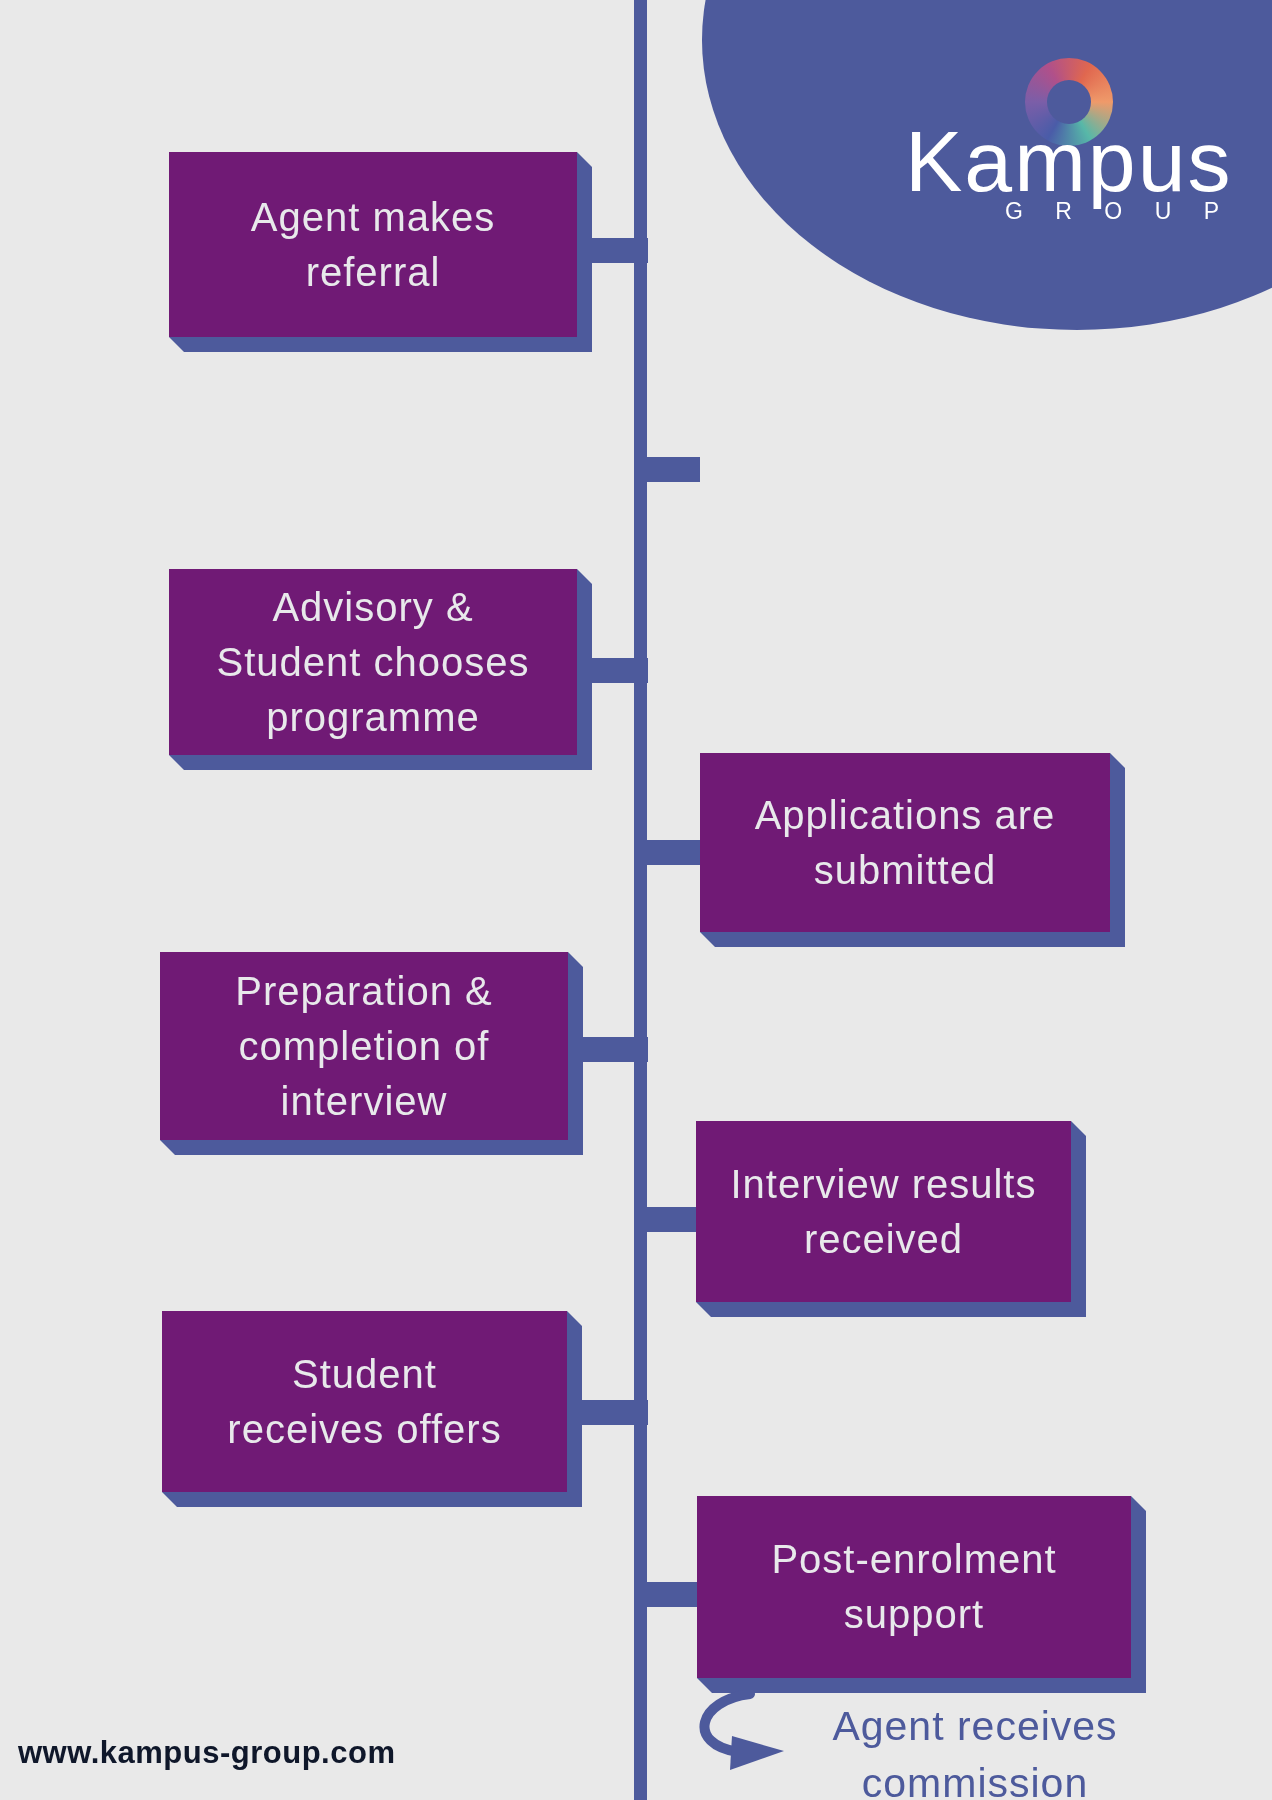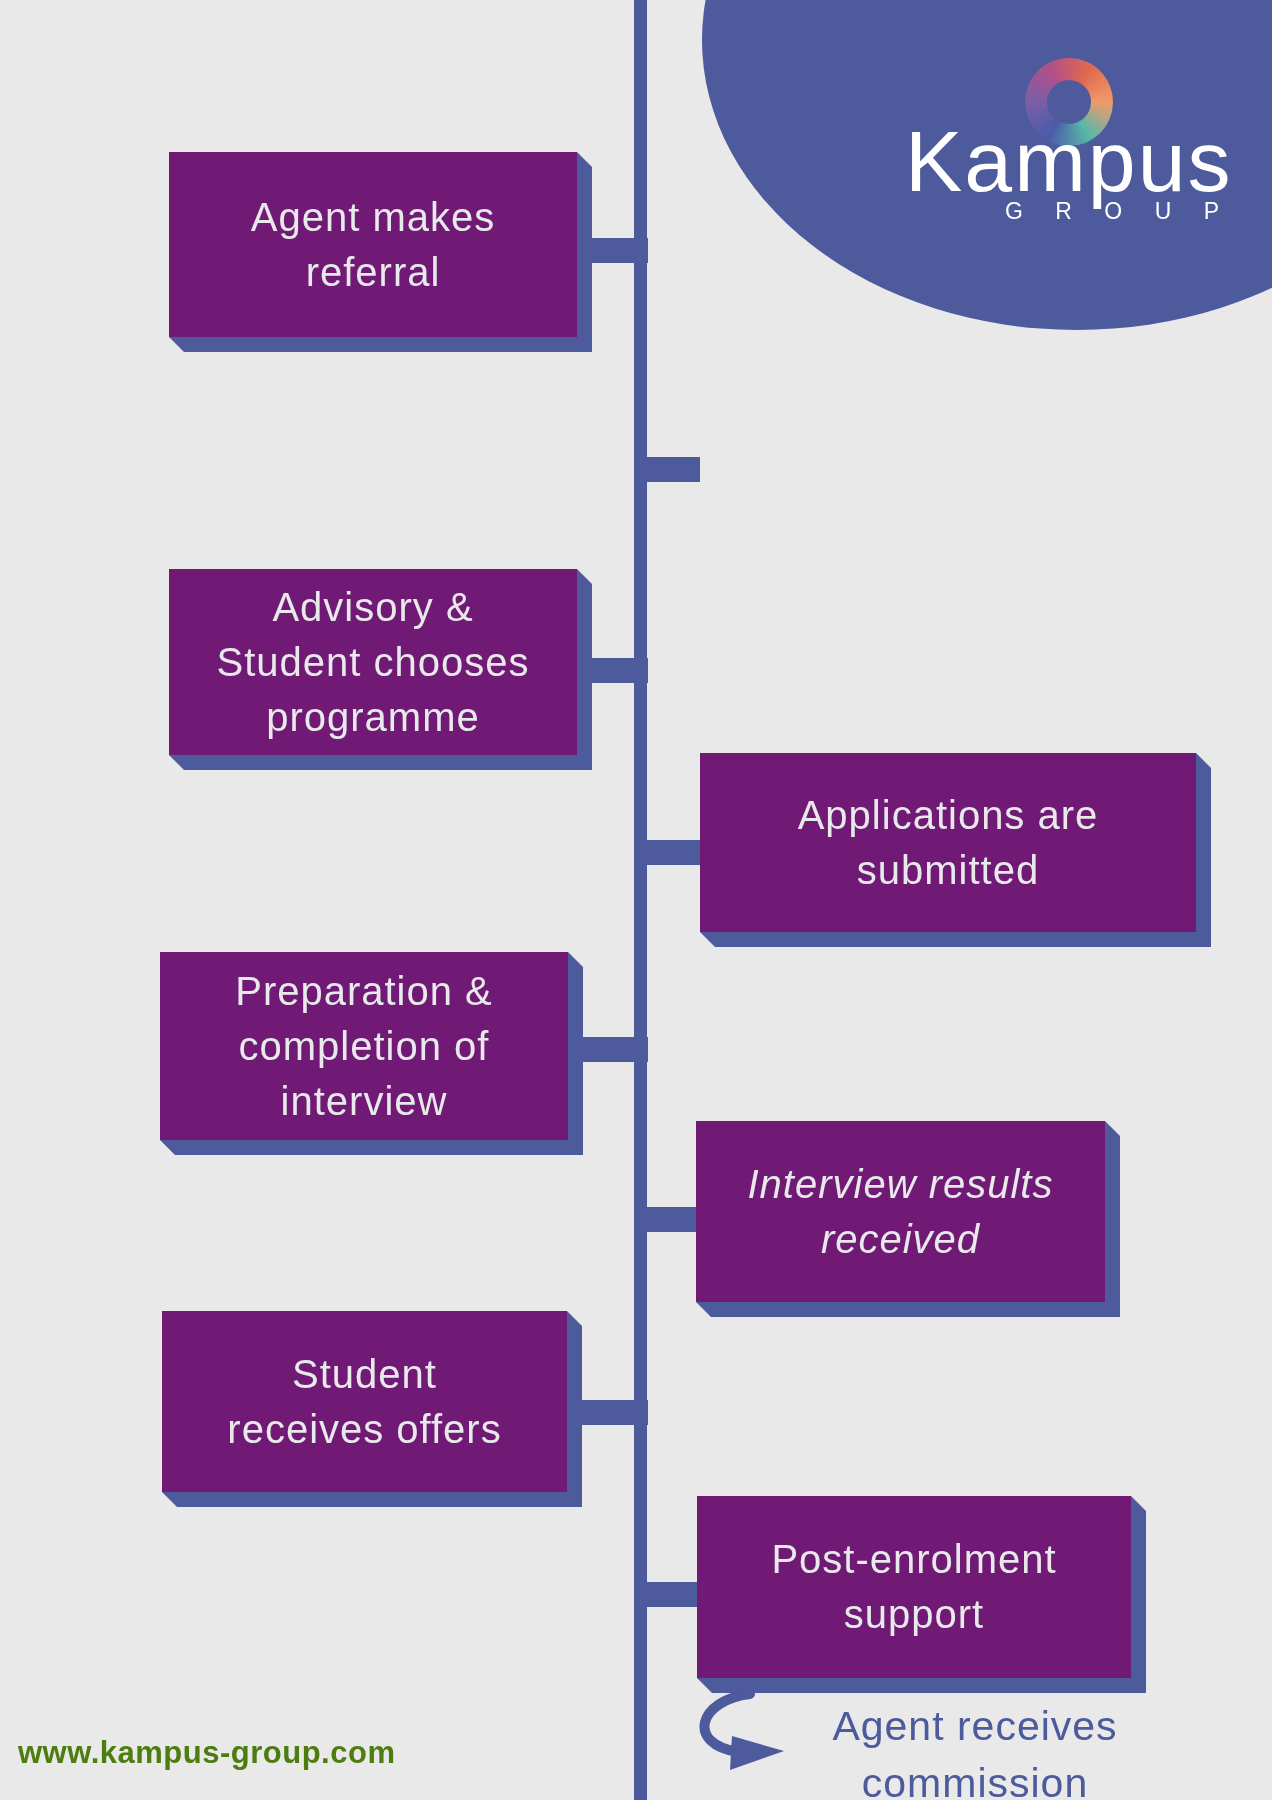--- a/index.html
+++ b/index.html
@@ -56,21 +56,21 @@
   }
   
   .arrow-svg{position:absolute;left:680px;top:1690px;}
   .outcome{
     position:absolute;left:770px;top:1698px;width:410px;
     text-align:center;color:#4d5a9c;font-size:41px;line-height:57px;
     font-weight:400;white-space:pre-line;letter-spacing:1px;
   }
   .website{
     position:absolute;left:18px;top:1735px;
-    color:#4d7c0f;font-size:31px;font-weight:700;letter-spacing:0.5px;
+    color:#0f172a;font-size:31px;font-weight:700;letter-spacing:0.5px;
   }
 </style>
 </head>
 <body>
 
 <div class="canvas">
 
   <div class="timeline"></div>
 
   <div class="connector" style="left:570px;top:238px;width:78px;"></div>
@@ -110,29 +110,29 @@
 
   <div class="step" style="left:162px;top:1311px;width:420px;height:196px;">
     <div class="prism"></div>
     <div class="face">
       <span class="label">Student
 receives offers</span>
     </div>
   </div>
 
 
-  <div class="step" style="left:700px;top:753px;width:511px;height:194px;">
+  <div class="step" style="left:700px;top:753px;width:425px;height:194px;">
     <div class="prism"></div>
     <div class="face">
       <span class="label">Applications are
 submitted</span>
     </div>
   </div>
 
-  <div class="step" style="left:696px;top:1121px;width:424px;height:196px;font-style:italic;">
+  <div class="step" style="left:696px;top:1121px;width:390px;height:196px;">
     <div class="prism"></div>
     <div class="face">
       <span class="label">Interview results
 received</span>
     </div>
   </div>
 
   <div class="step" style="left:697px;top:1496px;width:421px;height:197px;padding-left:28px;">
     <div class="prism"></div>
     <div class="face">

